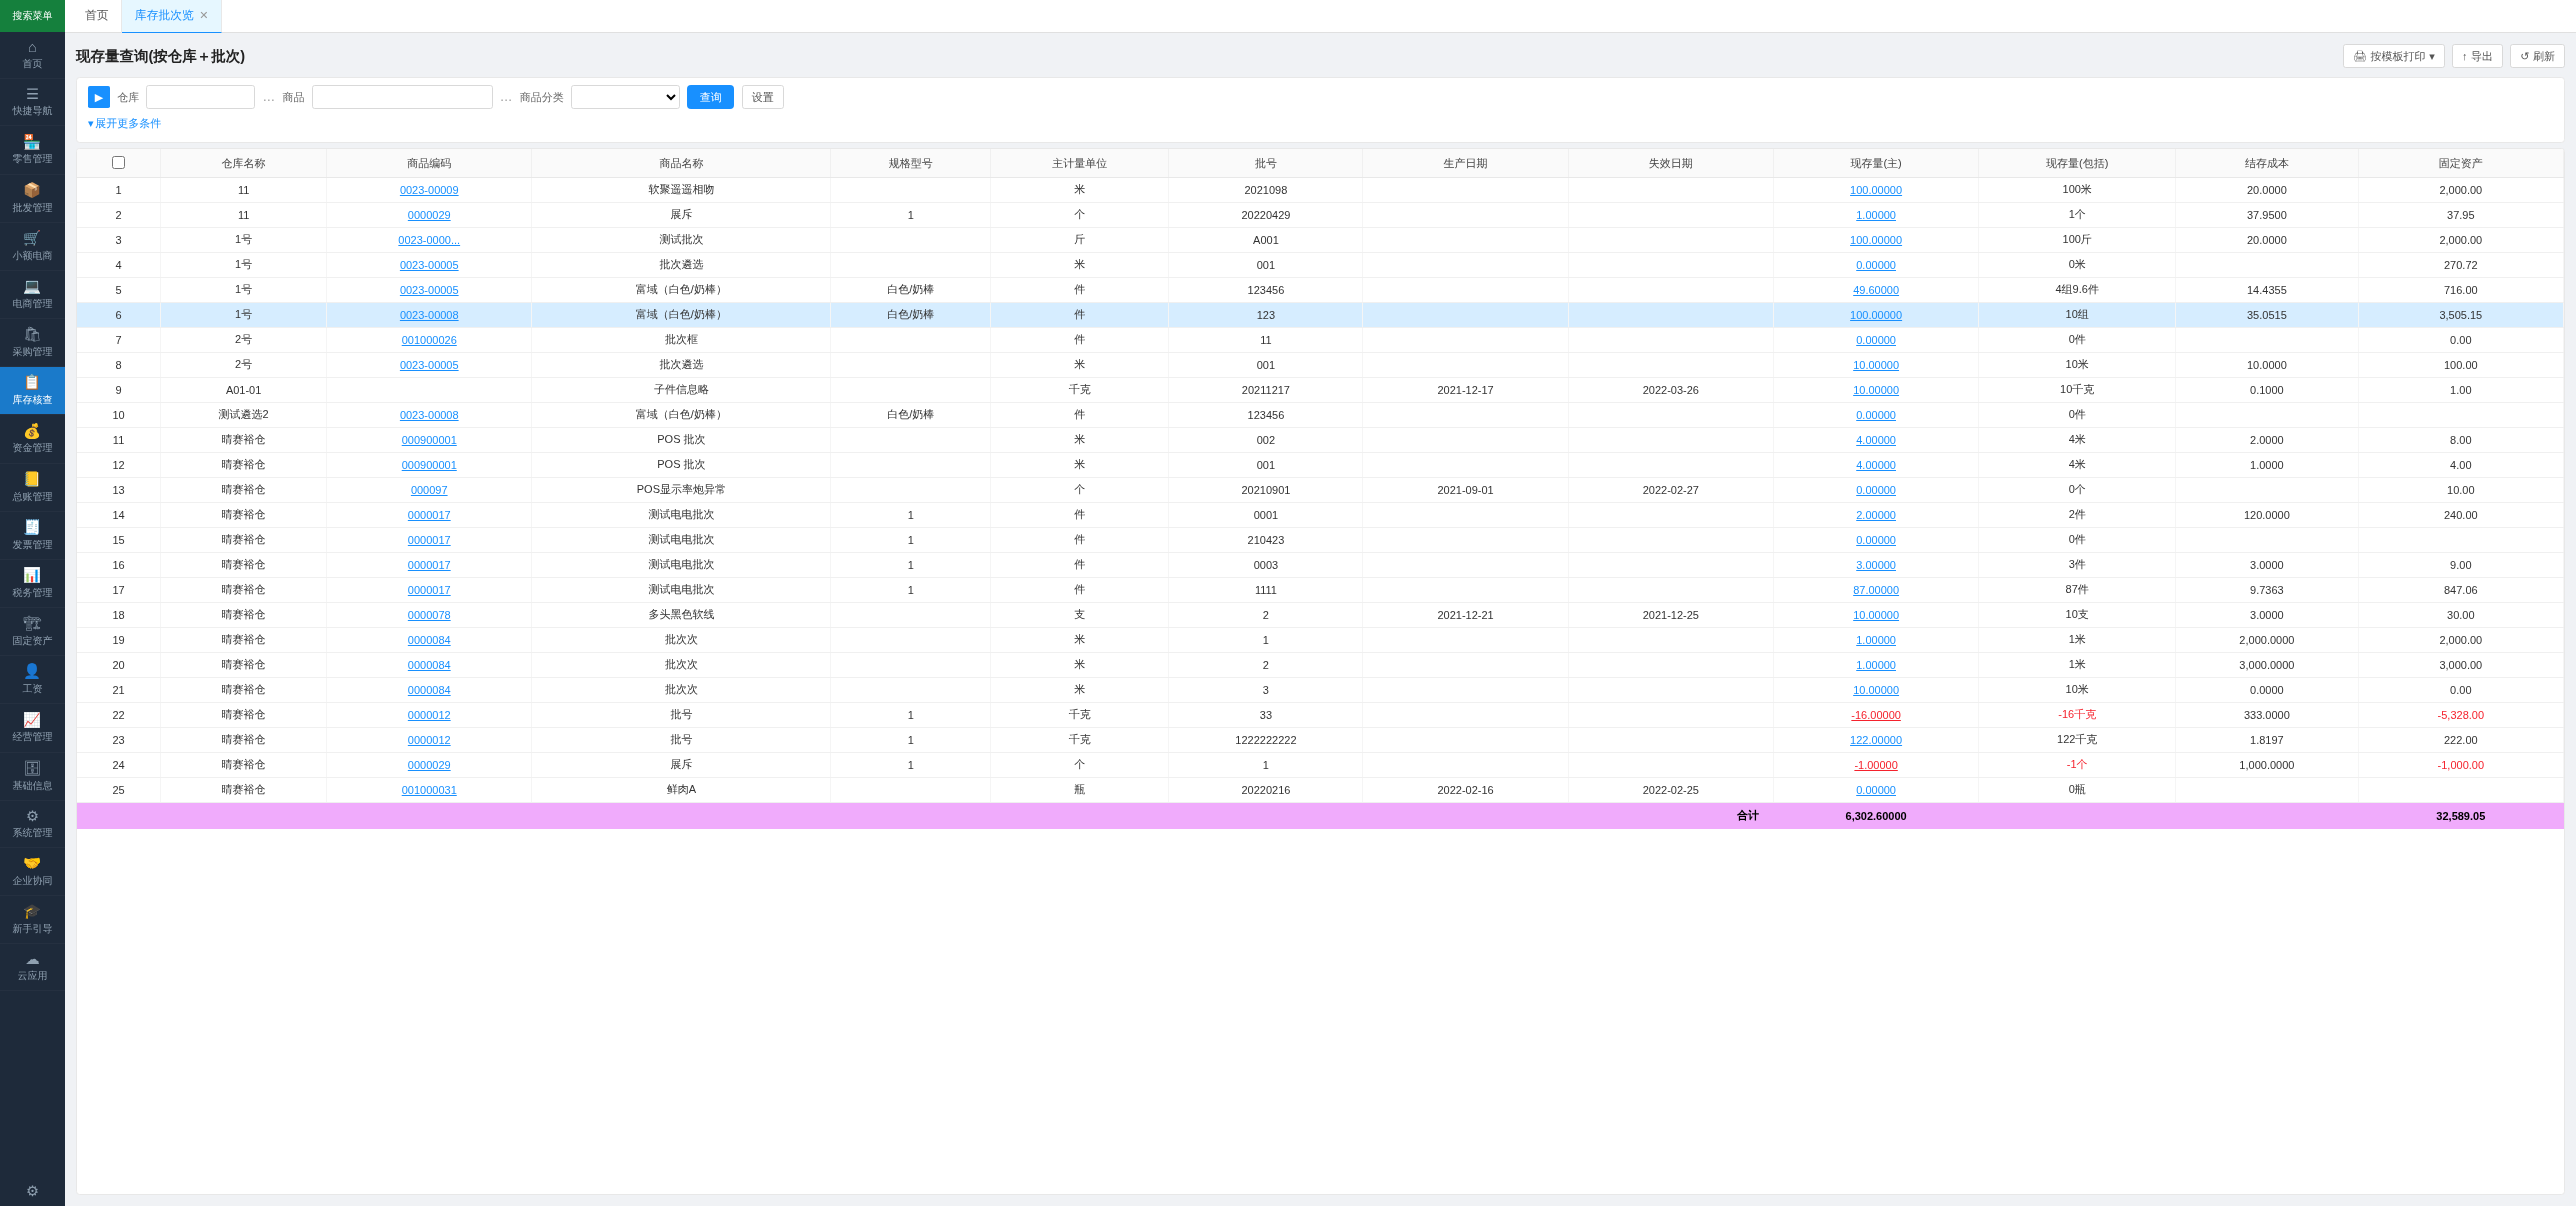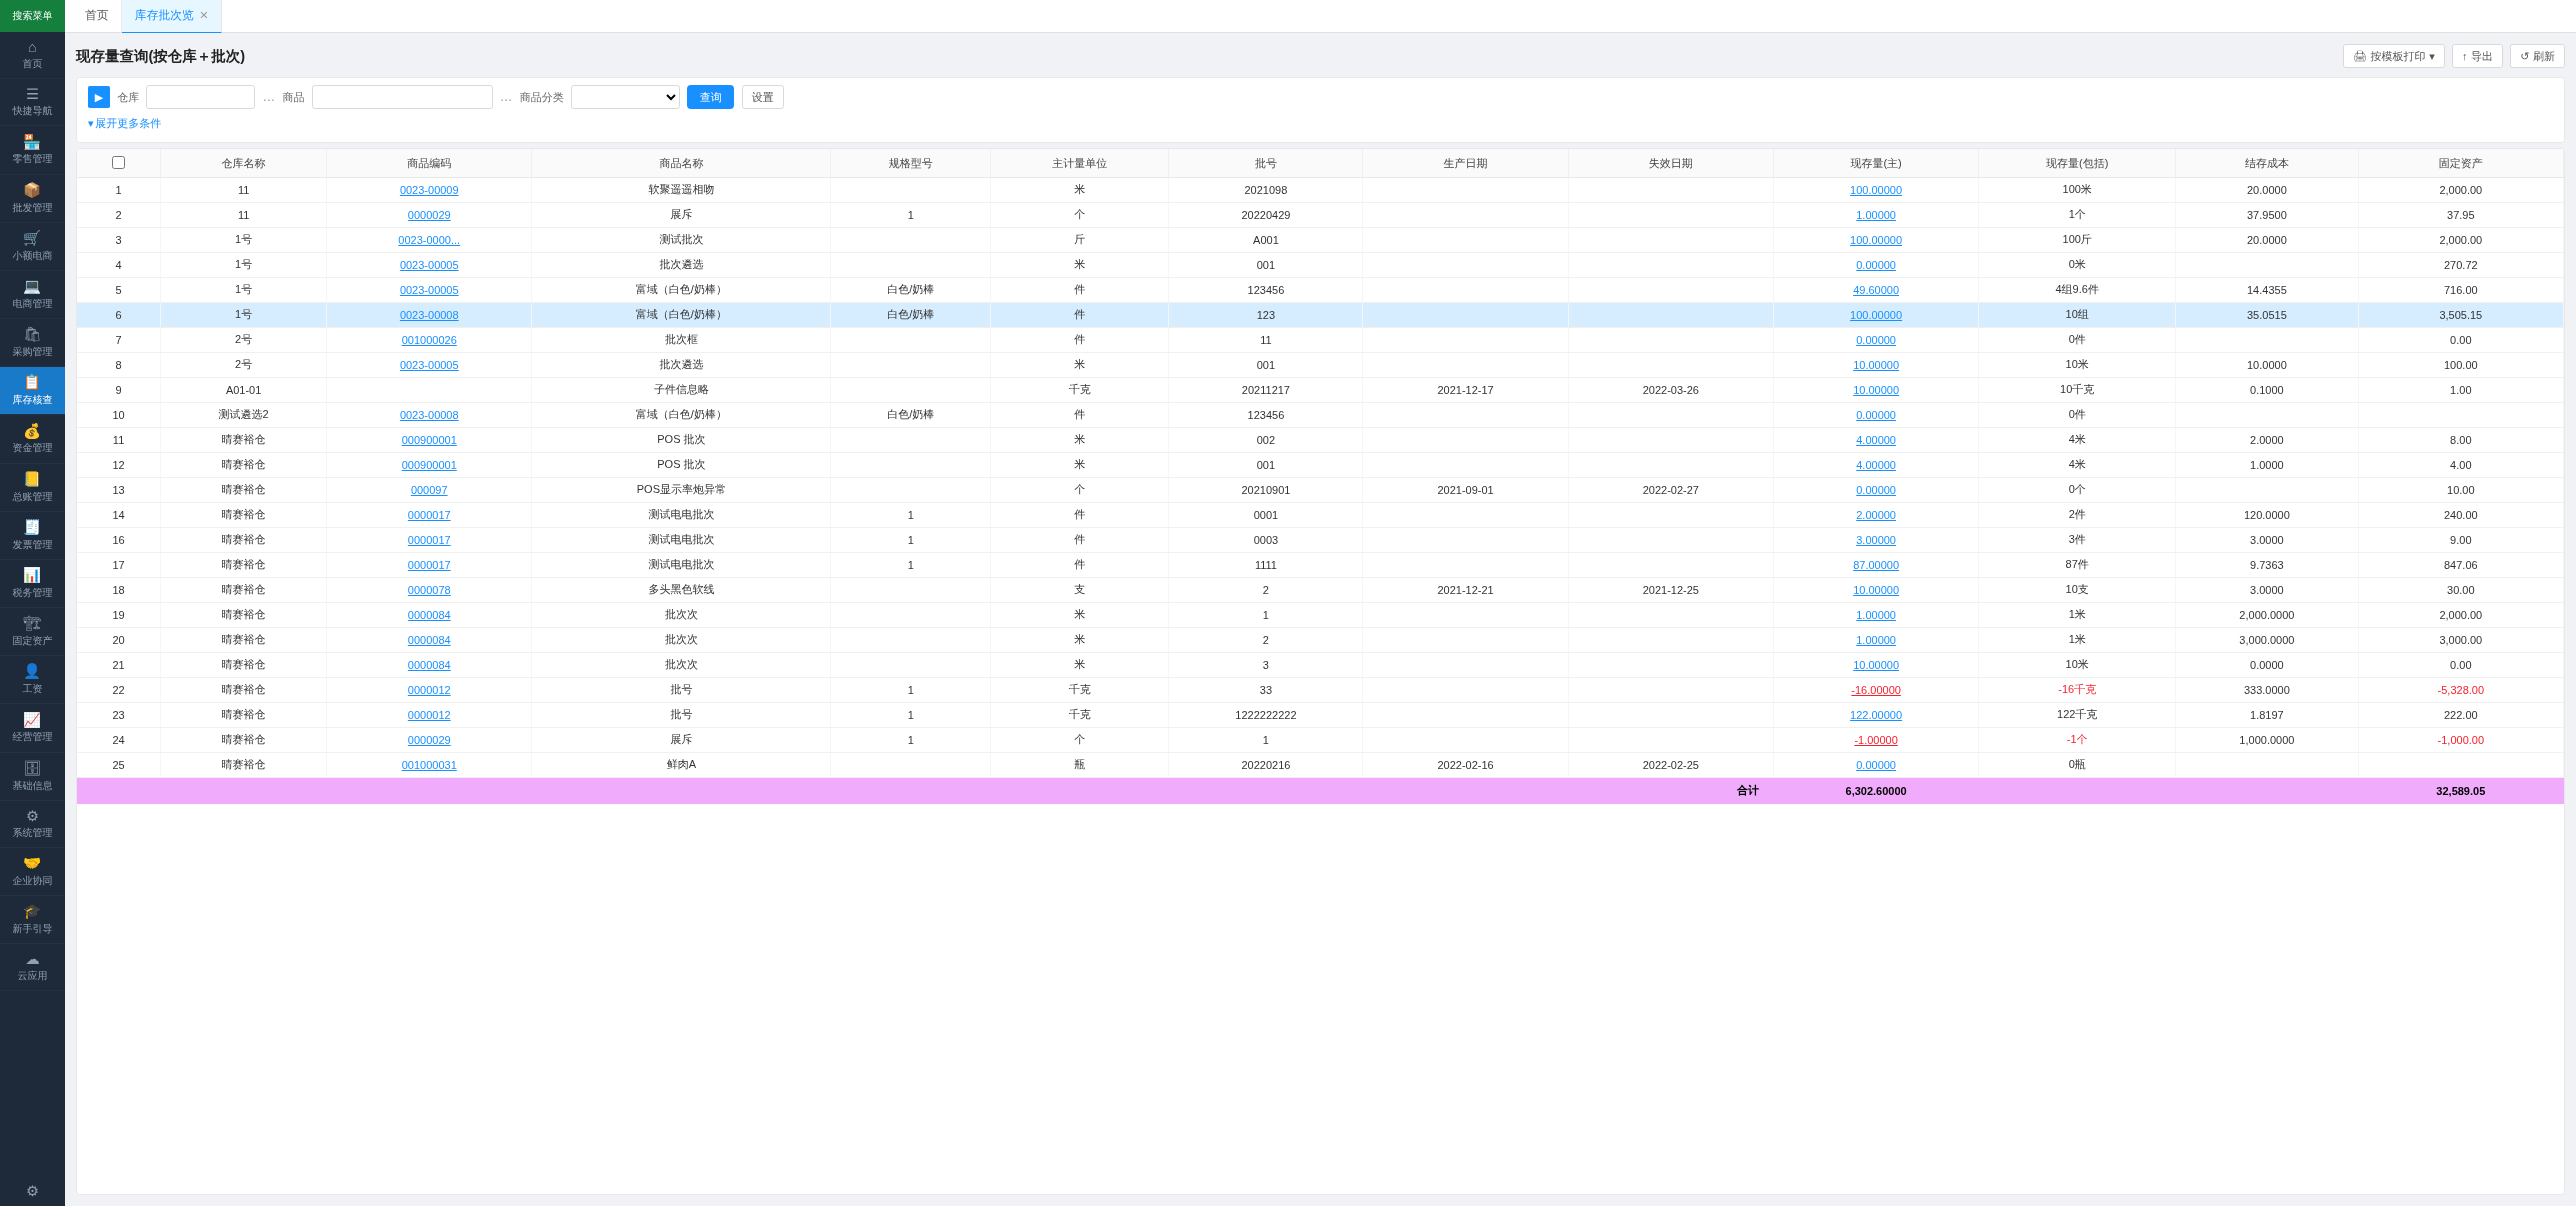--- a/index.html
+++ b/index.html
@@ -637,20 +637,35 @@
     <td class="col-unit">件</td>
     <td class="col-batch">0001</td>
     <td class="col-prod"></td>
     <td class="col-exp"></td>
     <td class="col-qty link-cell ">2.00000</td>
     <td class="col-qty2 ">2件</td>
     <td class="col-cost">120.0000</td>
     <td class="col-total ">240.00</td>
   </tr>
             <tr>
+    <td class="col-num">15</td>
+    <td class="col-warehouse">晴赛裕仓</td>
+    <td class="col-sku link-cell">0000017</td>
+    <td class="col-name">测试电电批次</td>
+    <td class="col-spec">1</td>
+    <td class="col-unit">件</td>
+    <td class="col-batch">210423</td>
+    <td class="col-prod"></td>
+    <td class="col-exp"></td>
+    <td class="col-qty link-cell ">0.00000</td>
+    <td class="col-qty2 ">0件</td>
+    <td class="col-cost"></td>
+    <td class="col-total "></td>
+  </tr>
+            <tr>
     <td class="col-num">16</td>
     <td class="col-warehouse">晴赛裕仓</td>
     <td class="col-sku link-cell">0000017</td>
     <td class="col-name">测试电电批次</td>
     <td class="col-spec">1</td>
     <td class="col-unit">件</td>
     <td class="col-batch">0003</td>
     <td class="col-prod"></td>
     <td class="col-exp"></td>
     <td class="col-qty link-cell ">3.00000</td>

